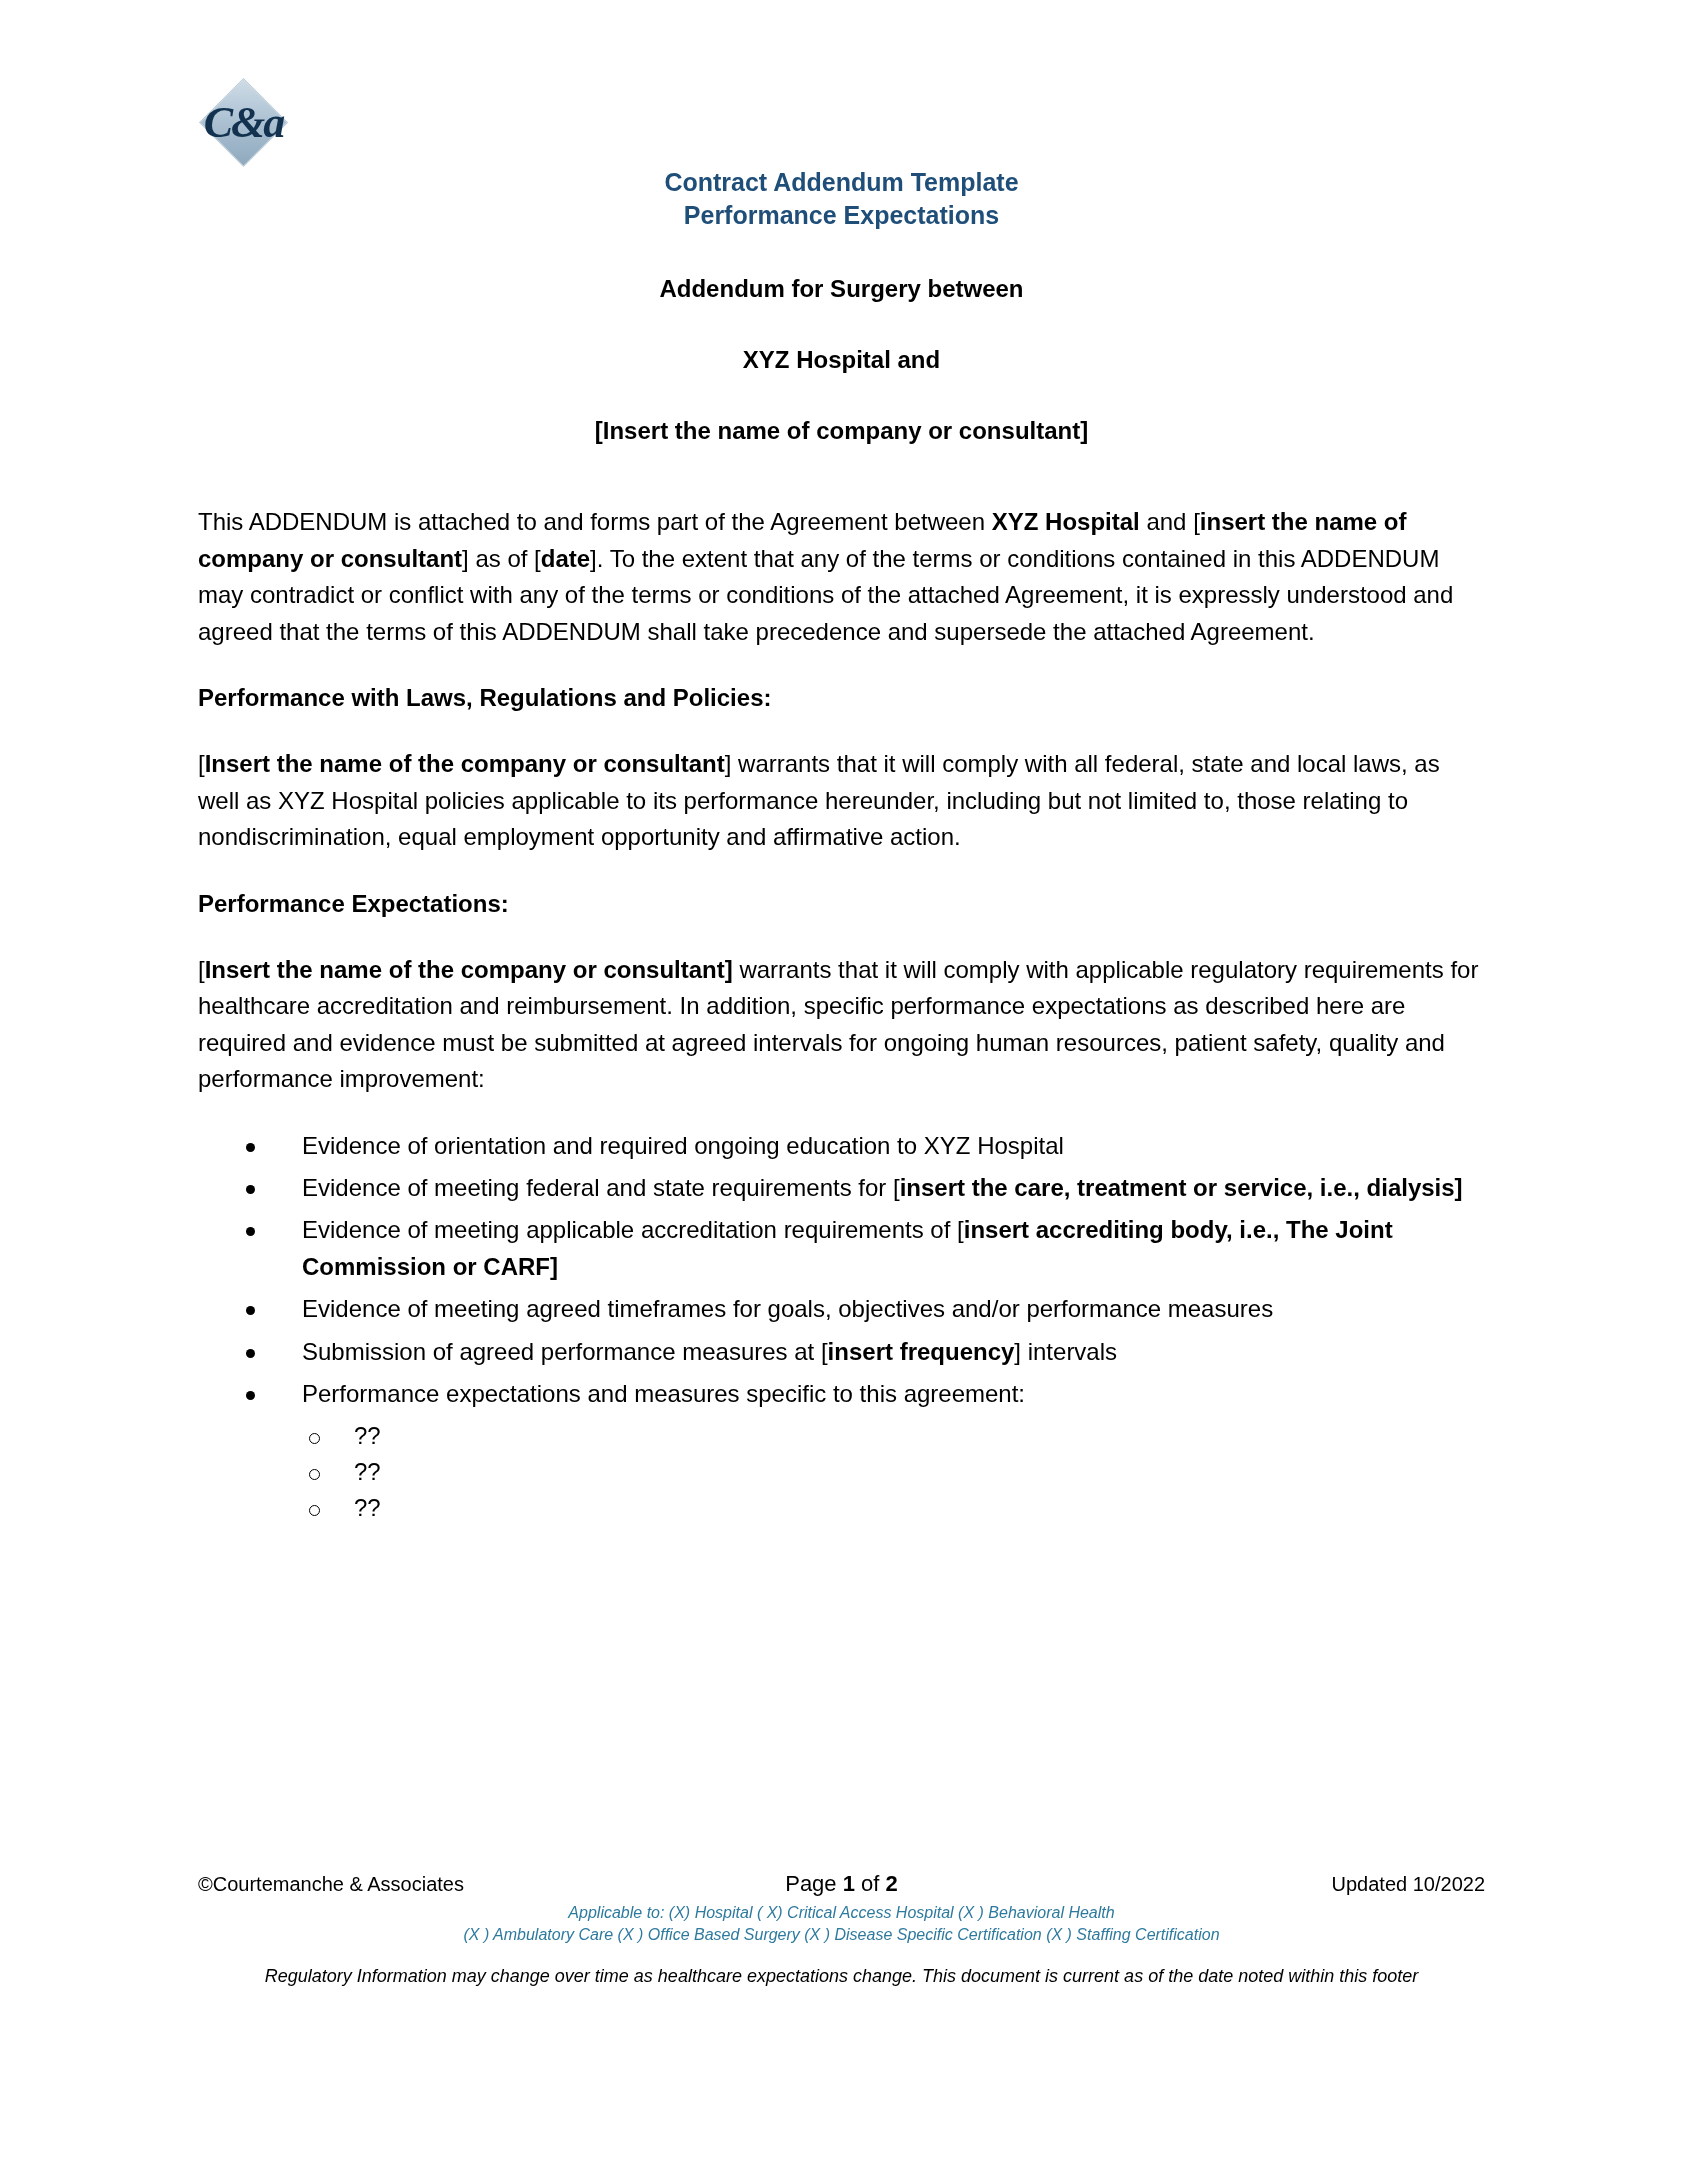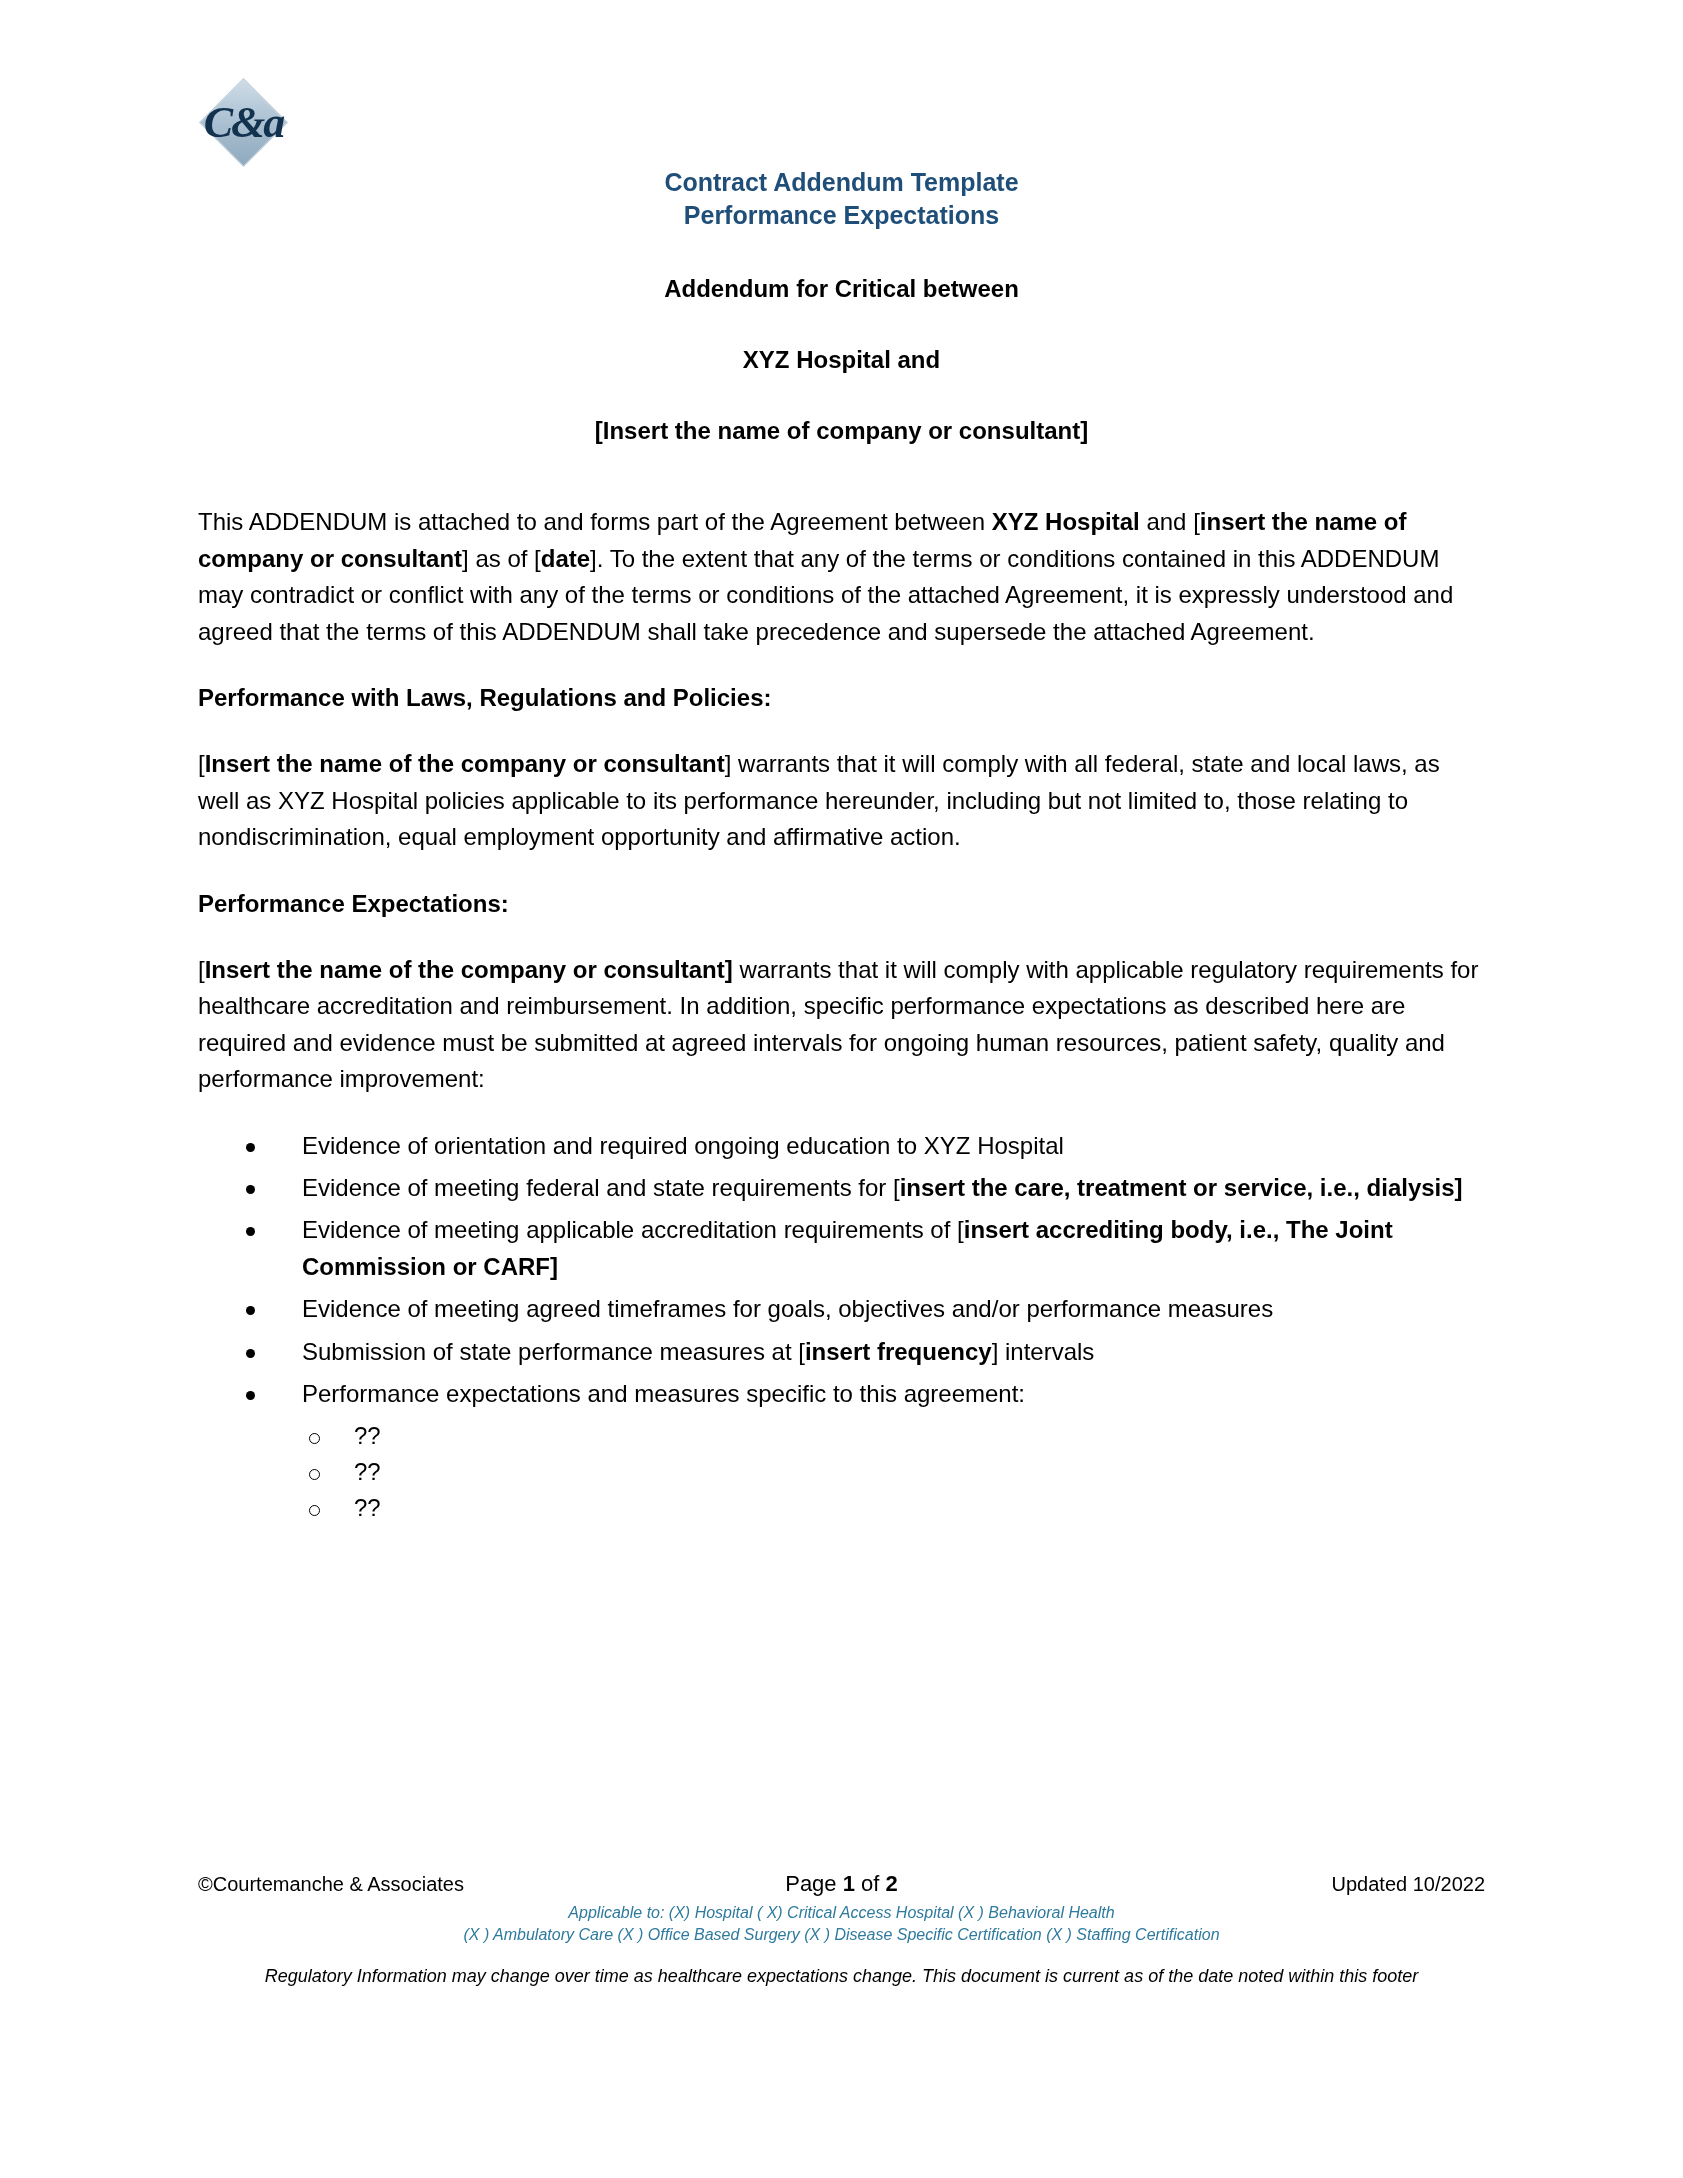--- a/index.html
+++ b/index.html
@@ -263,21 +263,21 @@
 
     <div class="doc-header-title">
       <span>Contract Addendum Template</span>
       <span class="l2">Performance Expectations</span>
     </div>
   </div>
 
   <div class="content">
 
     <div class="center-head">
-      <div>Addendum for Critical between</div>
+      <div>Addendum for Surgery between</div>
       <div>XYZ Hospital and</div>
       <div>[Insert the name of company or consultant]</div>
     </div>
 
     <div class="spacer-lg"></div>
 
     <p class="body"><span>This ADDENDUM is attached to and forms part of the Agreement between </span><b>XYZ Hospital</b><span> and [</span><b>insert the name of company or consultant</b><span>] as of [</span><b>date</b><span>].  To the extent that any of the terms or conditions contained in this ADDENDUM may contradict or conflict with any of the terms or conditions of the attached Agreement, it is expressly understood and agreed that the terms of this ADDENDUM shall take precedence and supersede the attached Agreement.</span></p>
 
     <h2 class="section">Performance with Laws, Regulations and Policies:</h2>
 
@@ -285,21 +285,21 @@
 
     <h2 class="section">Performance Expectations:</h2>
 
     <p class="body"><span>[</span><b>Insert the name of the company or consultant]</b><span> warrants that it will comply with applicable regulatory requirements for healthcare accreditation and reimbursement.  In addition, specific performance expectations as described here are required and evidence must be submitted at agreed intervals for ongoing human resources, patient safety, quality and performance improvement:</span></p>
 
     <ul class="bullets">
       <li><span>Evidence of orientation and required ongoing education to XYZ Hospital</span><b></b><span></span></li>
       <li><span>Evidence of meeting federal and state requirements for [</span><b>insert the care, treatment or service, i.e., dialysis]</b><span></span></li>
       <li><span>Evidence of meeting applicable accreditation requirements of [</span><b>insert accrediting body, i.e., The Joint Commission or CARF]</b><span></span></li>
       <li><span>Evidence of meeting agreed timeframes for goals, objectives and/or performance measures</span><b></b><span></span></li>
-      <li><span>Submission of state performance measures at [</span><b>insert frequency</b><span>] intervals</span></li>
+      <li><span>Submission of agreed performance measures at [</span><b>insert frequency</b><span>] intervals</span></li>
       <li><span>Performance expectations and measures specific to this agreement:</span><b></b><span></span></li>
     </ul>
 
     <ul class="subbullets">
       <li>??</li>
       <li>??</li>
       <li>??</li>
     </ul>
 
   </div>

